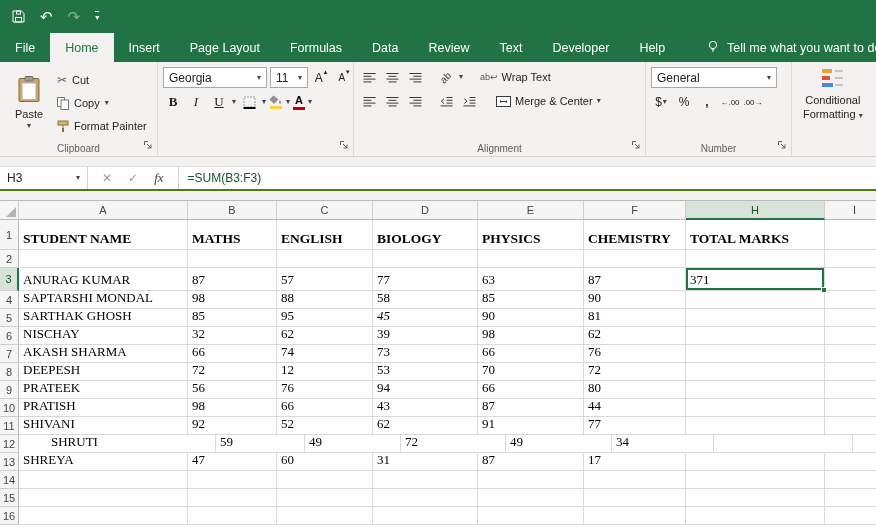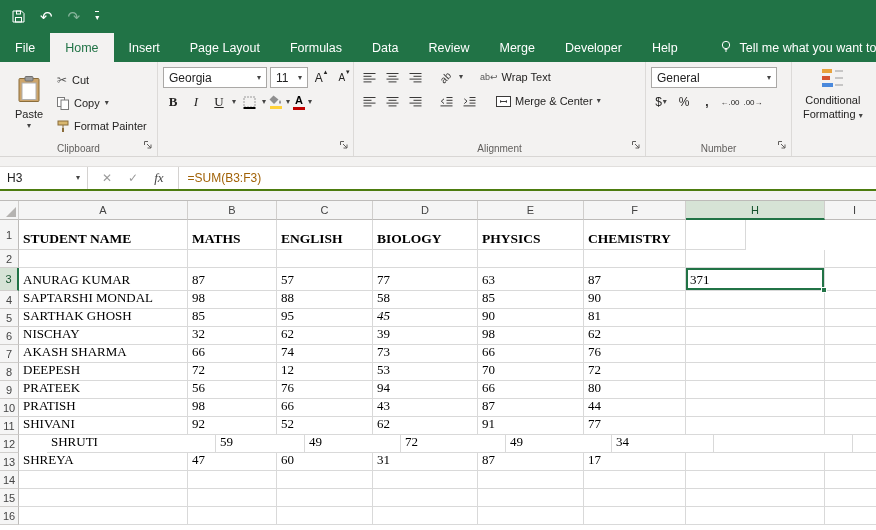--- a/index.html
+++ b/index.html
@@ -52,21 +52,21 @@
 
   
   .spacer{height:10px;background:#f3f2f1;flex:none;border-bottom:1px solid #e1dfdd}
   .spacer2{height:10px;background:#f3f2f1;flex:none;border-bottom:1px solid #bdbbb9}
   .fbar{height:24px;background:#fff;border-bottom:2px solid #4d7c0f;display:flex;align-items:stretch;flex:none}
   .namebox{width:88px;display:flex;align-items:center;padding:0 7px;font-size:12px;
     justify-content:space-between;border-right:1px solid #d4d2d0;cursor:pointer;color:#222}
   .fbtns{display:flex;align-items:center;gap:16px;padding:0 14px;border-right:1px solid #d4d2d0}
   .fbtn{color:#9a9a9a;font-size:12px;cursor:pointer}
   .fx{font-style:italic;color:#444;font-family:"Liberation Serif",serif;font-size:13px;cursor:pointer}
-  .fvalue{display:flex;align-items:center;padding-left:9px;font-size:12px;color:#a16207;cursor:text}
+  .fvalue{display:flex;align-items:center;padding-left:9px;font-size:12px;color:#14532d;cursor:text}
 
   
   .grid{flex:1;background:#fff;overflow:hidden;font-family:"Liberation Serif","DejaVu Serif",serif}
   .col-hdrs{display:flex;height:19px}
   .col-hdr{flex:none;background:#f5f5f5;border-right:1px solid #d0cecc;border-bottom:1px solid #bdbbb9;
     display:flex;align-items:center;justify-content:center;font-family:"Liberation Sans",sans-serif;
     font-size:11px;color:#444;cursor:pointer}
   .col-hdr.sel{background:#d6e3d6;border-bottom:2px solid #217346;color:#14532d}
   .col-hdr.corner{position:relative}
   .corner-tri{position:absolute;right:2px;bottom:2px;width:0;height:0;
@@ -102,21 +102,21 @@
 
   <div class="tabsbar">
     <div class="tabs-list">
         <div class="tab">File</div>
         <div class="tab active">Home</div>
         <div class="tab">Insert</div>
         <div class="tab">Page Layout</div>
         <div class="tab">Formulas</div>
         <div class="tab">Data</div>
         <div class="tab">Review</div>
-        <div class="tab">Merge</div>
+        <div class="tab">Text</div>
         <div class="tab">Developer</div>
         <div class="tab">Help</div>
       </div>
     <div class="tellme">
       <span>
         <svg width="14" height="15" viewBox="0 0 14 15" fill="none" stroke="#fff" stroke-width="1">
           <circle cx="7" cy="6" r="3.7"></circle>
             <path d="M5.6 10.3 h2.8 M6 12 h2"></path>
         </svg>
       </span>
@@ -396,20 +396,21 @@
       </div>
     <div>
         <div class="grid-row" style="height: 30px;">
           <div class="row-hdr">1</div>
           <div class="cell bold" style="width: 169px;">STUDENT NAME</div>
           <div class="cell bold" style="width: 89px;">MATHS</div>
           <div class="cell bold" style="width: 96px;">ENGLISH</div>
           <div class="cell bold" style="width: 105px;">BIOLOGY</div>
           <div class="cell bold" style="width: 106px;">PHYSICS</div>
           <div class="cell bold" style="width: 102px;">CHEMISTRY</div>
+          <div class="cell bold" style="width: 139px;">TOTAL MARKS</div>
           <div class="cell bold" style="width: 60px;"></div>
         </div>
         <div class="grid-row" style="height: 18px;">
           <div class="row-hdr">2</div>
           <div class="cell" style="width: 169px;"></div>
           <div class="cell" style="width: 89px;"></div>
           <div class="cell" style="width: 96px;"></div>
           <div class="cell" style="width: 105px;"></div>
           <div class="cell" style="width: 106px;"></div>
           <div class="cell" style="width: 102px;"></div>

